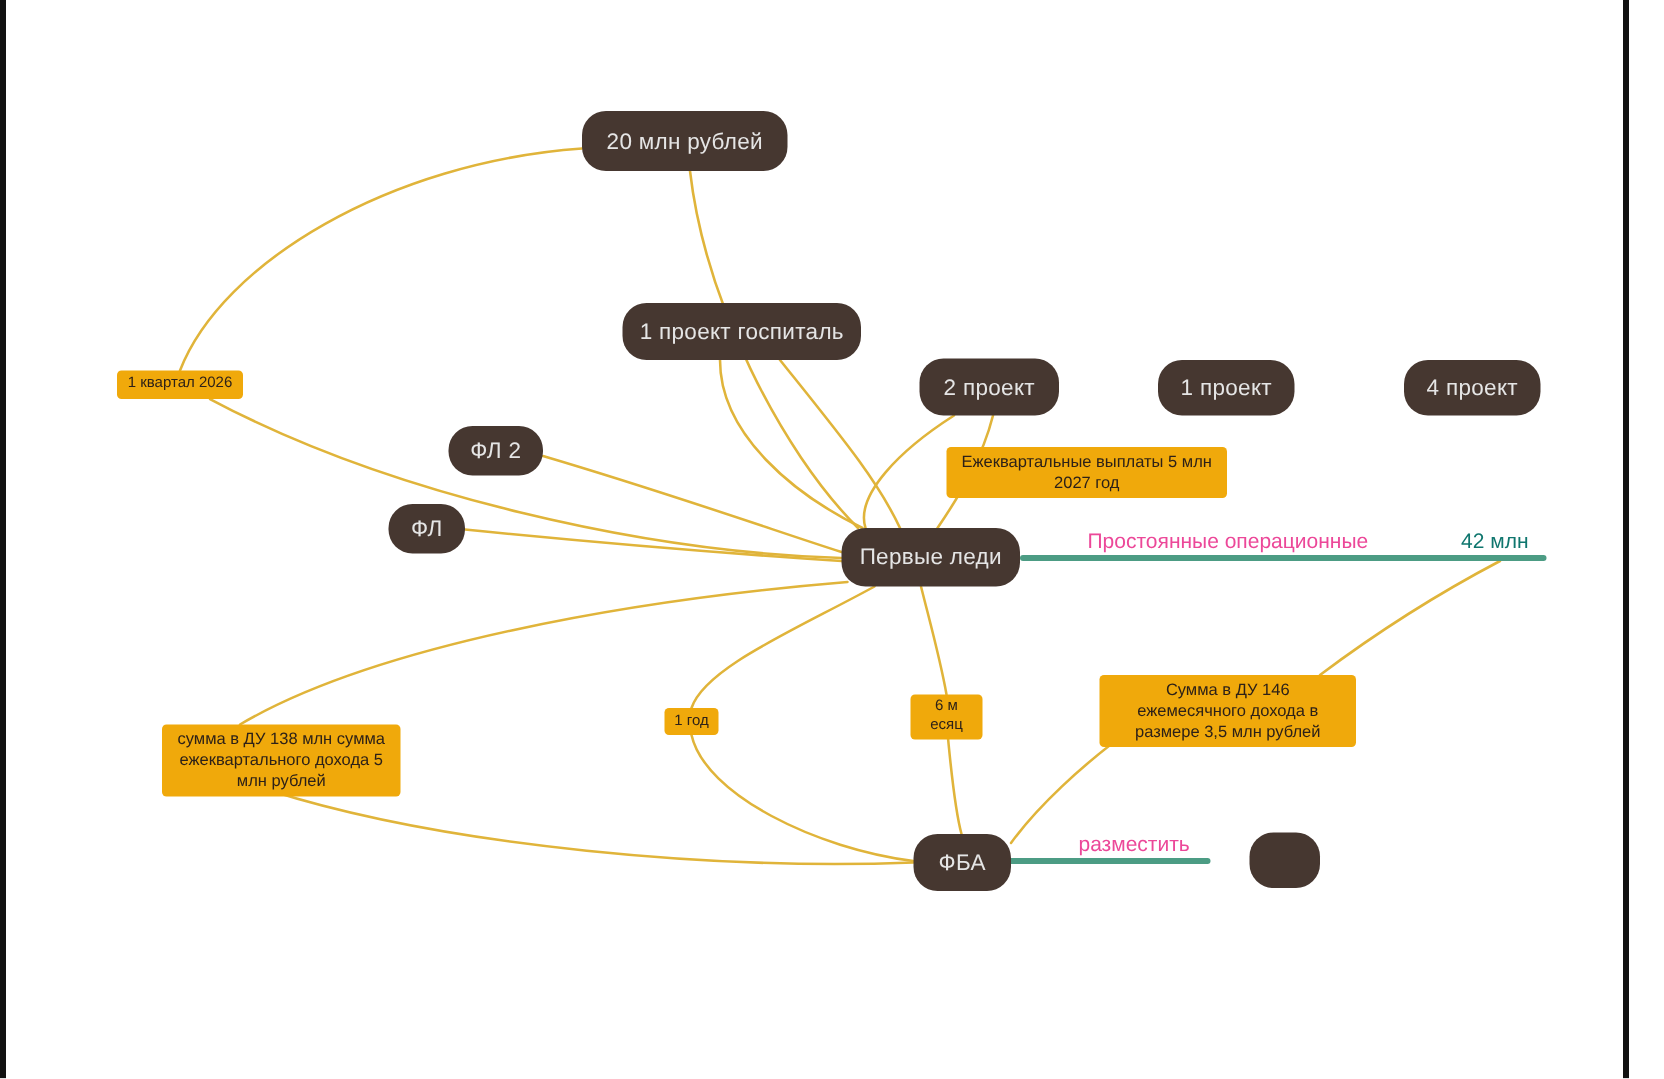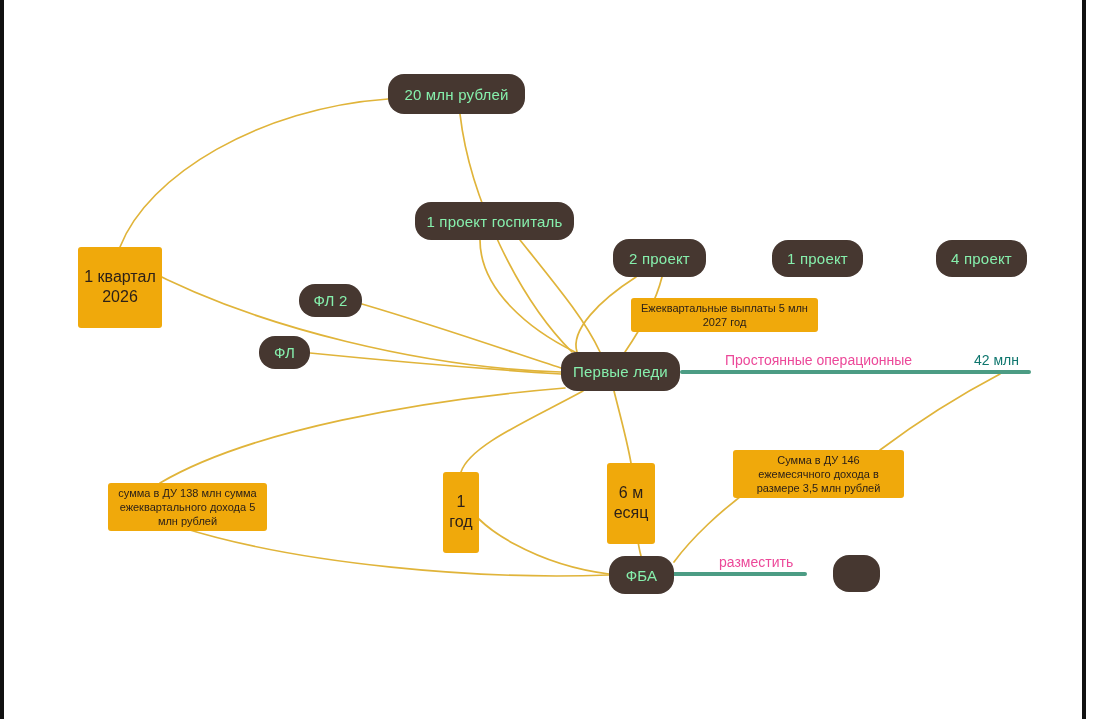--- a/index.html
+++ b/index.html
@@ -38,21 +38,21 @@
     width: 1109px;
     height: 719px;
     z-index: 1;
     pointer-events: none;
   }
 
   
   .node {
     position: absolute;
     background: #463730;
-    color: #86efac;
+    color: #e5e5e5;
     border-radius: 16px;
     display: flex;
     align-items: center;
     justify-content: center;
     text-align: center;
     box-sizing: border-box;
     padding: 0 16px;
     font-size: 15px;
     letter-spacing: .2px;
     z-index: 10;
@@ -73,21 +73,21 @@
     justify-content: center;
     text-align: center;
     box-sizing: border-box;
     font-size: 11px;
     line-height: 1.28;
     padding: 3px 7px;
     z-index: 12;
     cursor: pointer;
     user-select: none;
   }
-  .tag.tiny { font-size: 16px; padding: 20px 6px; border-radius: 3px; }
+  .tag.tiny { font-size: 10px; padding: 2px 6px; border-radius: 3px; }
 
   
   .bar {
     position: absolute;
     height: 4px;
     background: #4c9c84;
     border-radius: 2px;
     z-index: 8;
   }
   .bar-label {

